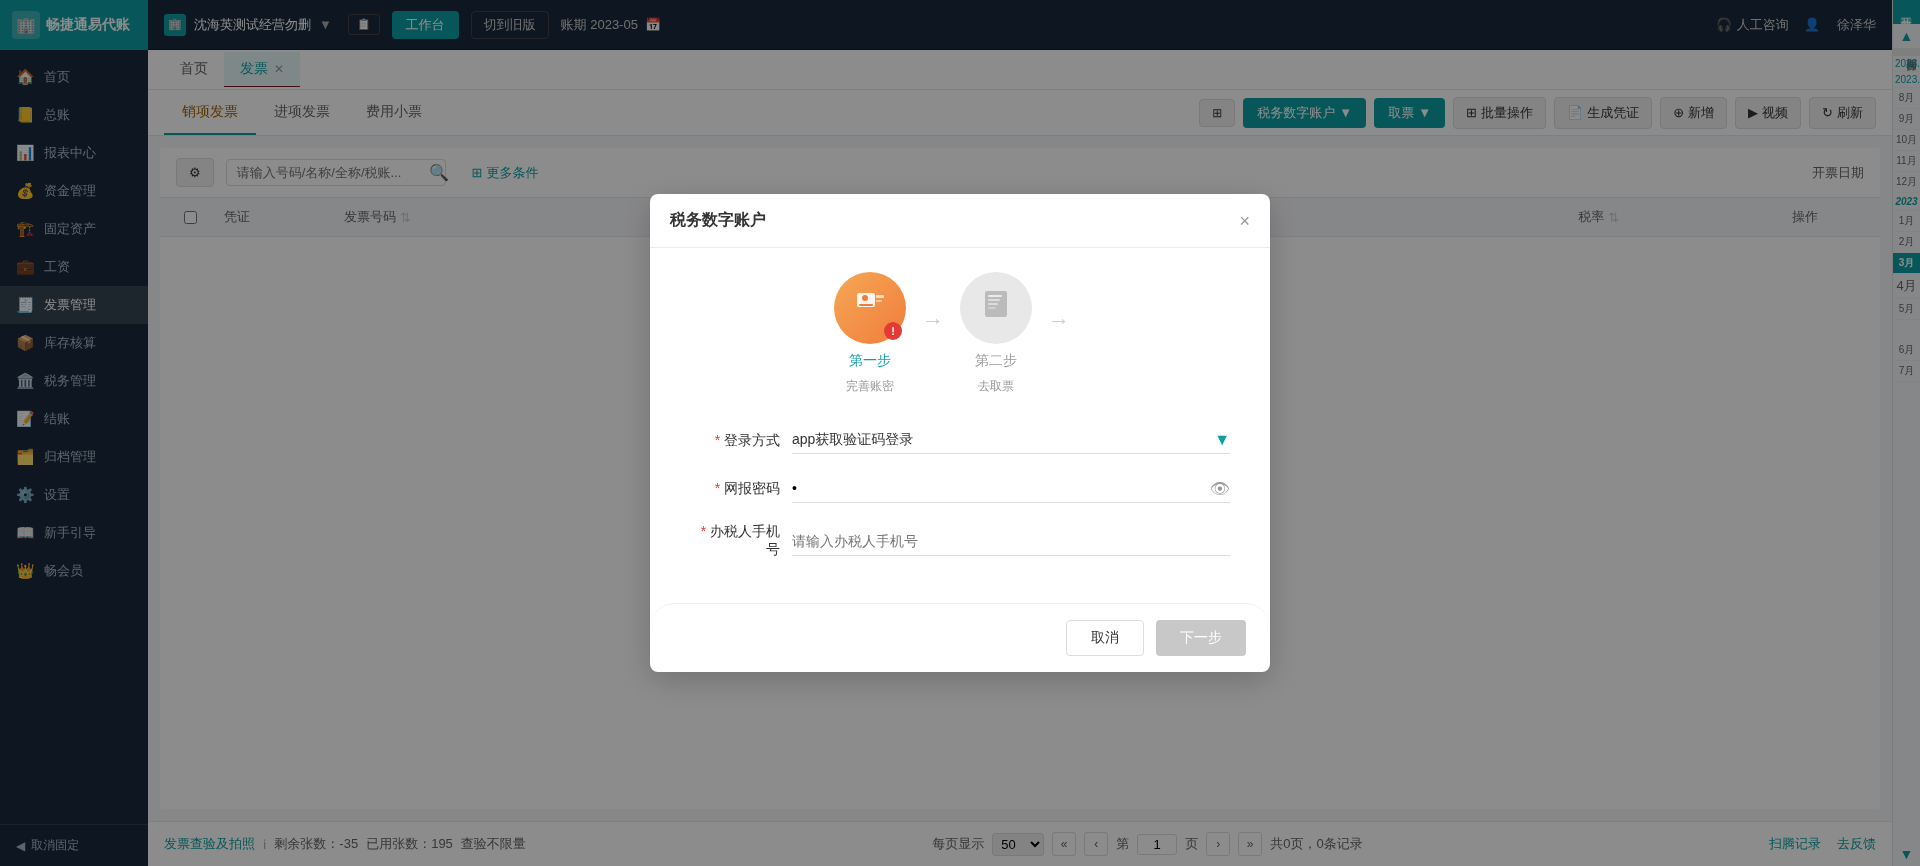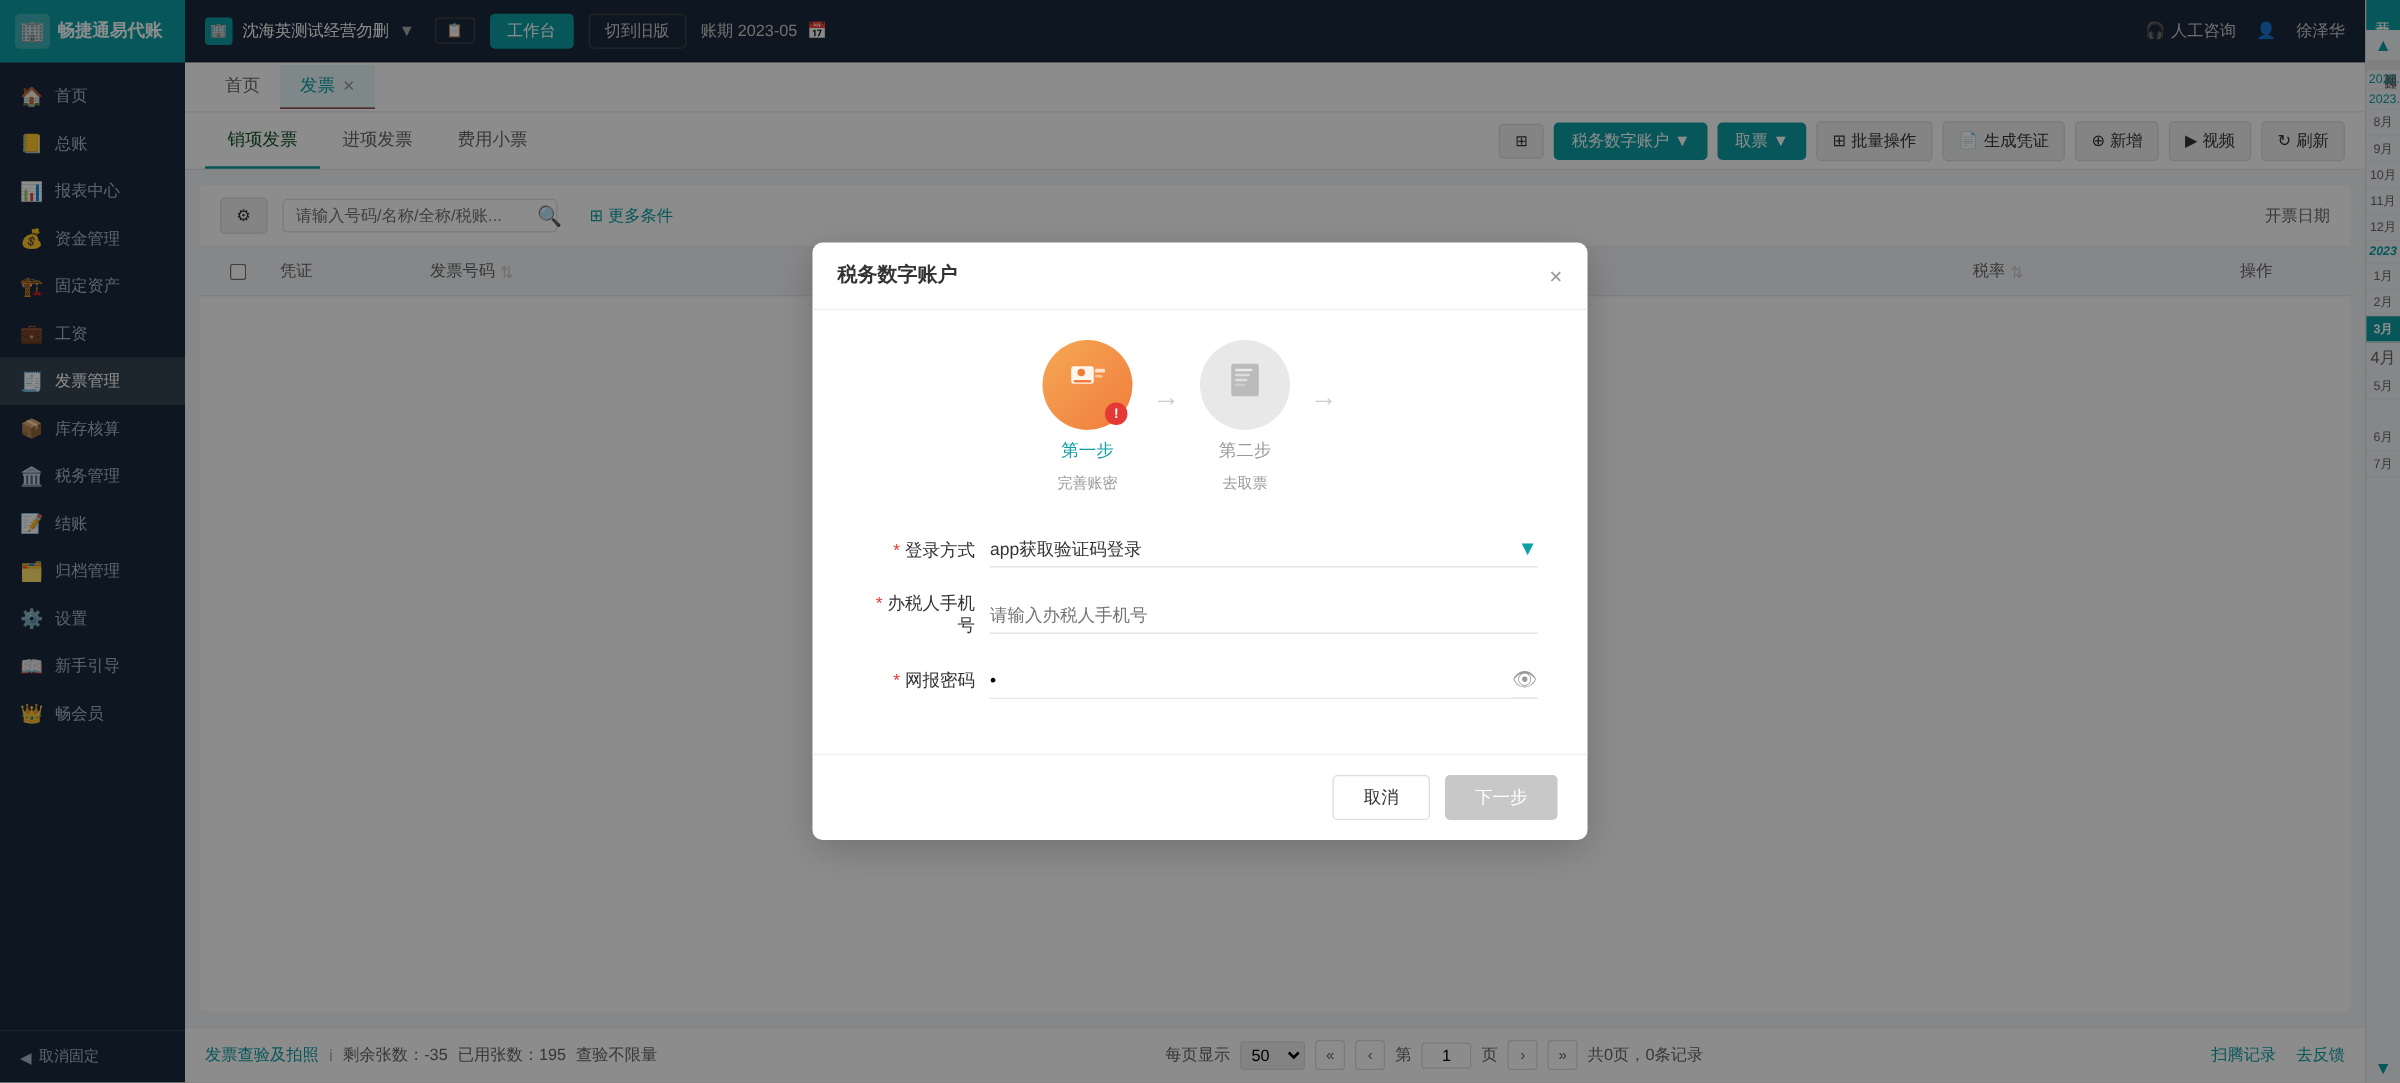--- a/index.html
+++ b/index.html
@@ -188,21 +188,21 @@
       flex-shrink: 0;
     }
     .inner-tab {
       padding: 12px 18px;
       font-size: 14px;
       color: #666;
       cursor: pointer;
       border-bottom: 2px solid transparent;
     }
     .inner-tab.active {
-      color: #14532d;
+      color: #a16207;
       border-bottom: 2px solid #0e9fa5;
     }
     .inner-tab-actions {
       margin-left: auto;
       display: flex;
       align-items: center;
       gap: 8px;
     }
     .btn-green {
       background: #0e9fa5;
@@ -466,20 +466,21 @@
       font-size: 16px;
     }
 
     
     .modal-footer {
       padding: 16px 24px;
       display: flex;
       justify-content: flex-end;
       gap: 12px;
       border-top: 1px solid #eee;
+      border-radius: 25px;
     }
     .btn-cancel {
       background: white;
       border: 1px solid #ddd;
       border-radius: 4px;
       padding: 8px 24px;
       font-size: 14px;
       cursor: pointer;
       font-family: inherit;
       color: #333;
@@ -846,34 +847,34 @@
           <span class="required">*</span>&nbsp;<span>登录方式</span>
         </span>
         <div class="form-select-wrap">
           <span class="form-select-value">app获取验证码登录</span>
           <span class="form-select-arrow">▼</span>
         </div>
       </div>
 
       <div class="form-row">
         <span class="form-label">
-          <span class="required">*</span>&nbsp;<span>办税人手机号</span>
-        </span>
-        <input class="form-control" type="text" placeholder="请输入办税人手机号" style="">
-      </div>
-
-      <div class="form-row">
-        <span class="form-label">
           <span class="required">*</span>&nbsp;<span>网报密码</span>
         </span>
         <div class="form-password-wrap">
           <input type="password" class="form-password-input" value="1" style="">
           <span class="form-eye-icon">👁</span>
         </div>
       </div>
+
+      <div class="form-row">
+        <span class="form-label">
+          <span class="required">*</span>&nbsp;<span>办税人手机号</span>
+        </span>
+        <input class="form-control" type="text" placeholder="请输入办税人手机号" style="">
+      </div>
     </div>
 
     <div class="modal-footer">
       <button class="btn-cancel">取消</button>
       <button class="btn-next">下一步</button>
     </div>
   </div>
 </div>
 
 </body></html>

